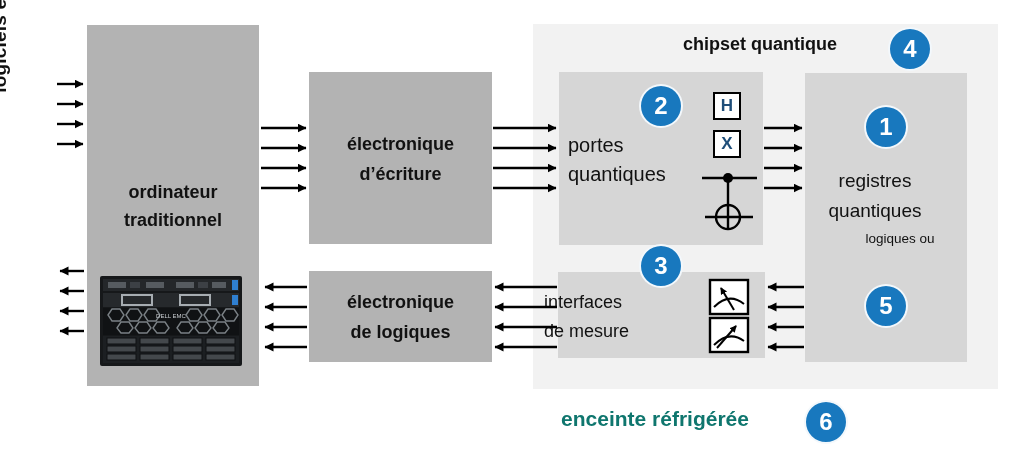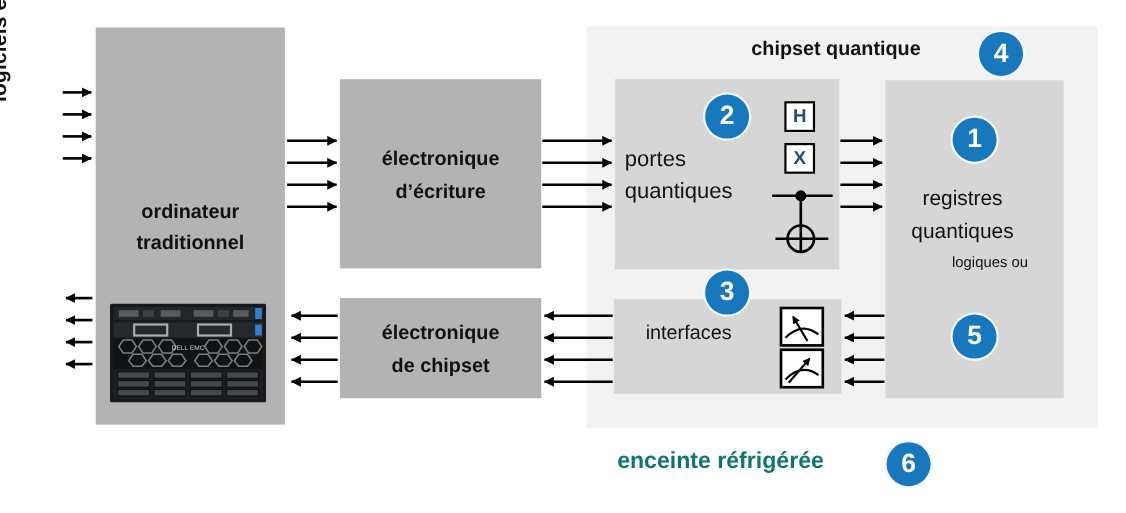--- a/index.html
+++ b/index.html
@@ -27,21 +27,21 @@
   #gates-box{left:559px;top:72px;width:204px;height:173px;}
   #interfaces-box{left:558px;top:272px;width:207px;height:86px;}
   #registers-box{left:805px;top:73px;width:162px;height:289px;}
 
   .lbl{position:absolute;color:#111;text-align:center;}
   .bold{font-weight:bold;}
   #computer-label{left:87px;top:178px;width:172px;font-size:18px;line-height:28px;}
   #write-label{left:309px;top:129px;width:183px;font-size:18px;line-height:30px;}
   #read-label{left:309px;top:287px;width:183px;font-size:18px;line-height:30px;}
   #gates-label{left:568px;top:131px;width:120px;text-align:left;font-size:20px;line-height:29px;}
-  #interfaces-label{left:587px;top:288px;width:120px;text-align:left;font-size:18px;line-height:29px;}
+  #interfaces-label{left:544px;top:288px;width:120px;text-align:left;font-size:18px;line-height:29px;}
   #registers-label{left:805px;top:166px;width:140px;font-size:19px;line-height:30px;}
   #registers-sublabel{left:805px;top:229px;width:190px;font-size:13.5px;line-height:20px;}
   #chipset-title{left:560px;top:34px;width:400px;font-size:18px;}
   #enclosure-title{left:480px;top:407px;width:350px;font-size:21px;color:#0f766e;}
 
   .badge{position:absolute;width:44px;height:44px;border-radius:50%;
     background:#1878BE;border:2px solid rgba(255,255,255,.95);box-sizing:border-box;
     color:#fff;font-weight:bold;font-size:24px;display:flex;align-items:center;justify-content:center;}
   #badge-1{left:864px;top:105px;}
   #badge-2{left:639px;top:84px;}
@@ -82,28 +82,29 @@
   <div id="computer-label" class="lbl bold">
     <div>ordinateur</div>
     <div>traditionnel</div>
   </div>
   <div id="write-label" class="lbl bold">
     <div>électronique</div>
     <div>d’écriture</div>
   </div>
   <div id="read-label" class="lbl bold">
     <div>électronique</div>
-    <div>de chipset</div>
+    <div>de logiques</div>
   </div>
   <div id="gates-label" class="lbl">
     <div>portes</div>
     <div>quantiques</div>
   </div>
   <div id="interfaces-label" class="lbl">
     <div>interfaces</div>
+    <div>de mesure</div>
   </div>
   <div id="registers-label" class="lbl">
     <div>registres</div>
     <div>quantiques</div>
   </div>
   <div id="registers-sublabel" class="lbl">
     <div>logiques ou</div>
   </div>
   <div id="chipset-title" class="lbl bold">chipset quantique</div>
   <div id="enclosure-title" class="lbl bold">enceinte réfrigérée</div>

